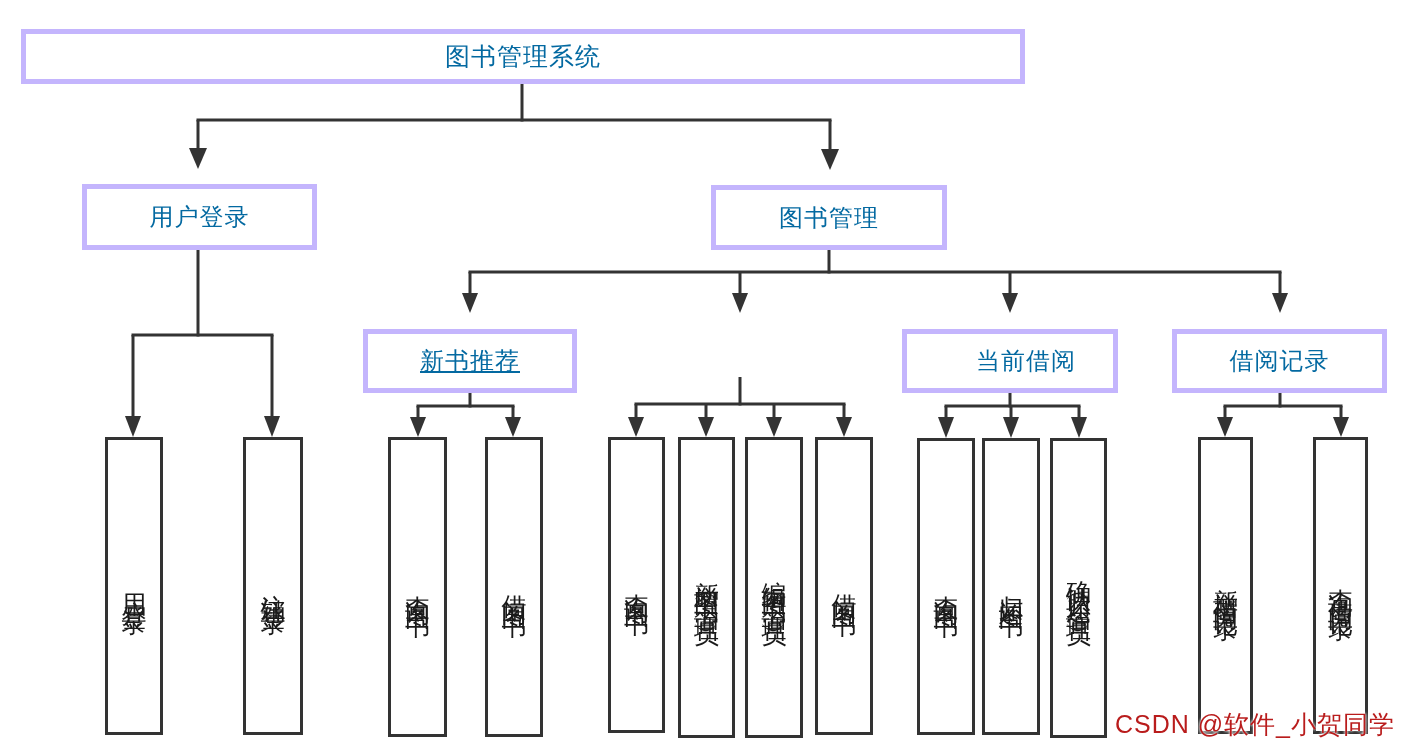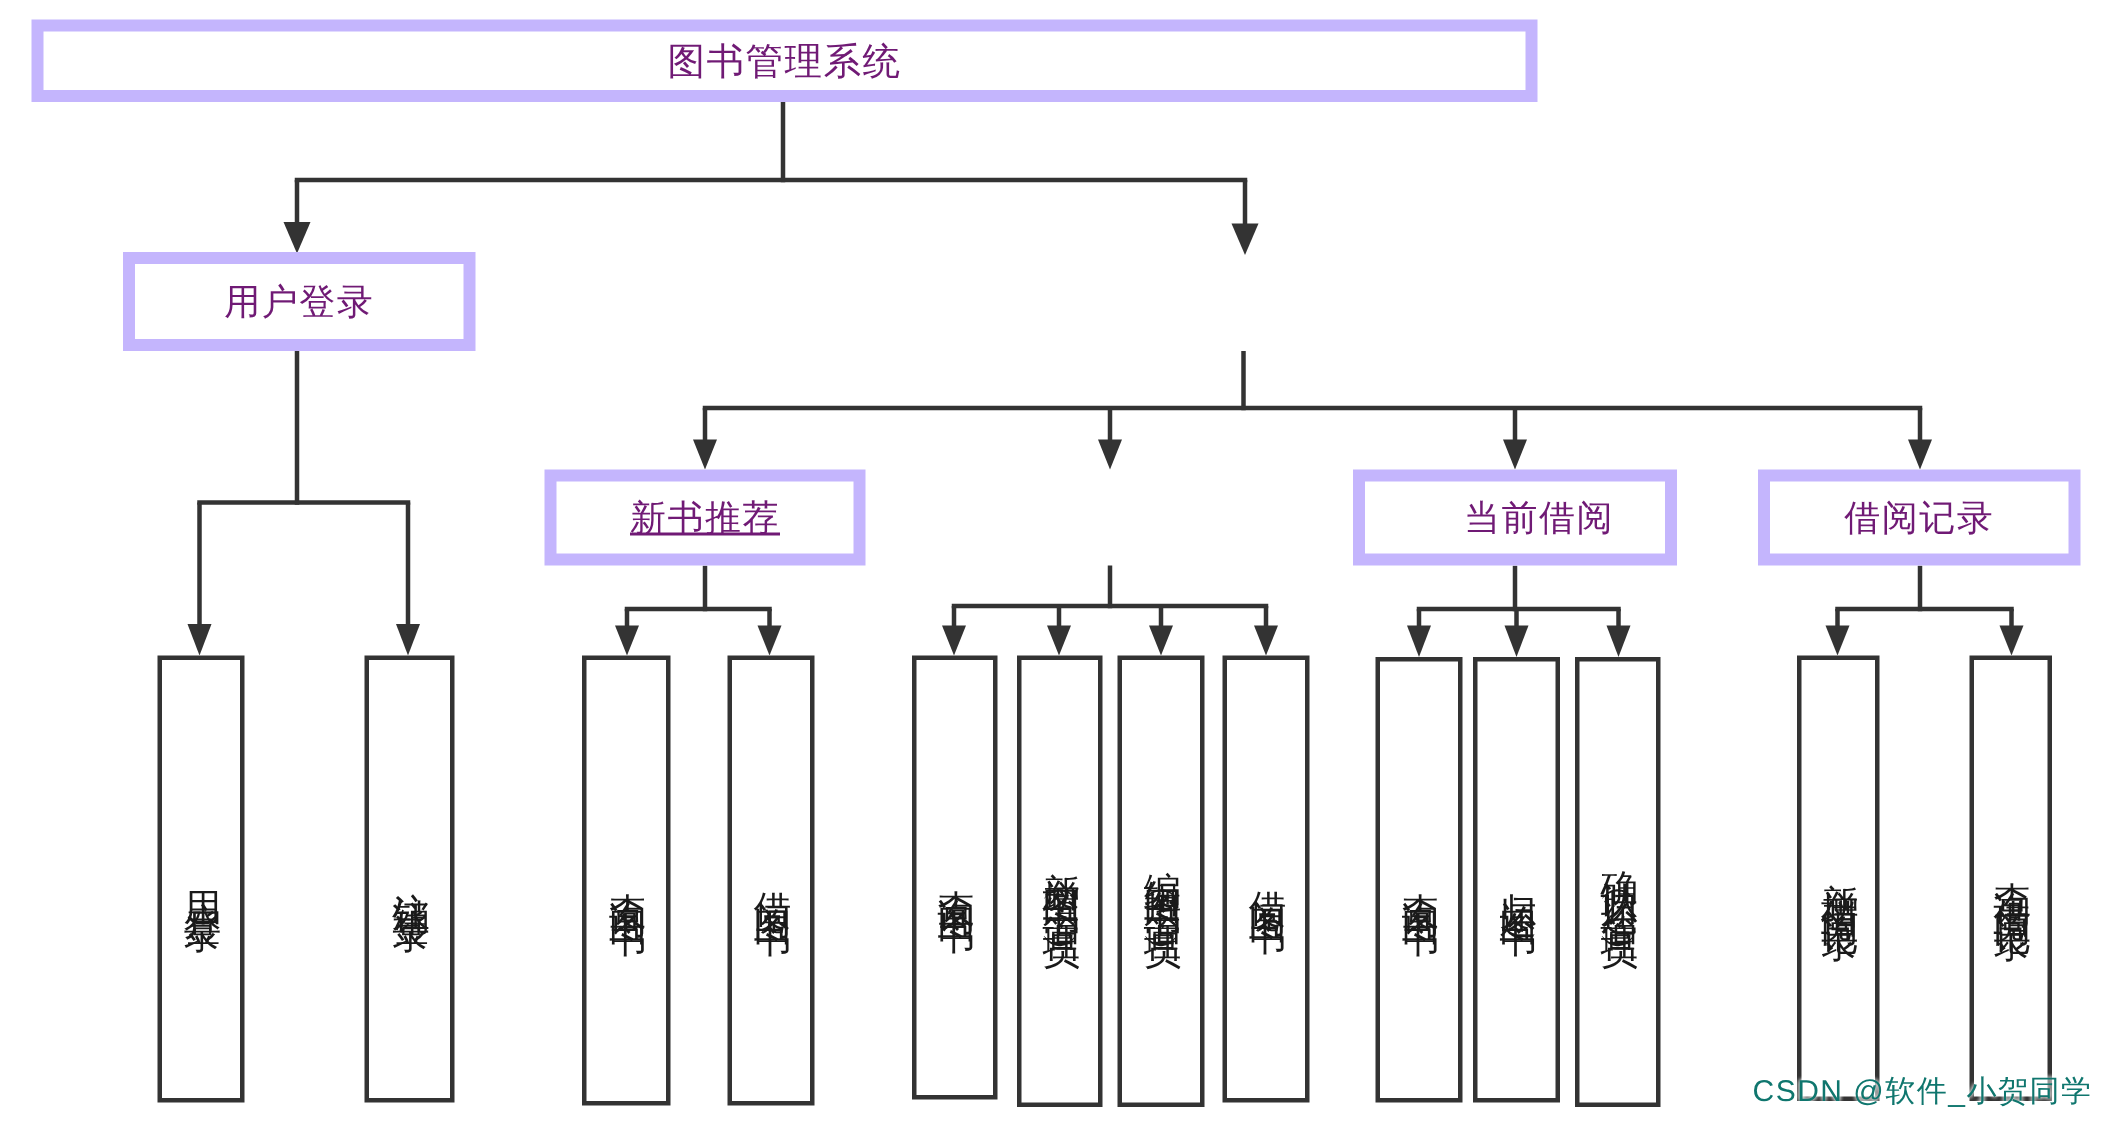--- a/index.html
+++ b/index.html
@@ -3,38 +3,38 @@
 <meta charset="utf-8">
 <style>
   html, body { margin: 0; padding: 0; background: #ffffff; }
   .stage {
     position: relative; width: 1405px; height: 747px;
     background: #ffffff; overflow: hidden;
     font-family: "Liberation Sans", sans-serif;
   }
   .hbox {
     position: absolute; box-sizing: border-box;
-    border: 8px solid #c4b5fd; background: #ffffff;
+    border: 5px solid #c4b5fd; background: #ffffff;
     display: flex; align-items: center; justify-content: center;
-    font-size: 24px; color: #701a75; letter-spacing: 1px; white-space: nowrap;
+    font-size: 24px; color: #0369a1; letter-spacing: 1px; white-space: nowrap; margin-top: 16px;
   }
   .hbox.root { font-size: 25px; }
   .vbox {
     position: absolute; box-sizing: border-box;
     border: 3px solid #333333; background: #ffffff;
     display: flex; align-items: center; justify-content: center;
   }
   .vlabel {
     writing-mode: vertical-rl; text-orientation: upright;
     font-size: 25px; line-height: 1; letter-spacing: 6px; color: #1a1a1a;
   }
   svg.connectors { position: absolute; left: 0; top: 0; }
   .watermark {
     position: absolute; right: 10px; bottom: 6px;
-    font-size: 20px; color: #0f766e; letter-spacing: 1px;
+    font-size: 25px; color: #b91c1c; letter-spacing: 1px;
     text-shadow: 0 0 3px #ffffff, 0 0 3px #ffffff; white-space: nowrap;
   }
 </style>
 </head>
 <body>
 
 <div class="stage">
 
   <svg class="connectors" width="1405" height="747" viewBox="0 0 1405 747">
     <g stroke="#333333" stroke-width="3" fill="none">
@@ -121,20 +121,21 @@
     </g>
     <g fill="#333333" stroke="none">
       <path d="M1217,417 L1233,417 L1225,437 Z"></path>
       <path d="M1333,417 L1349,417 L1341,437 Z"></path>
     </g>
   </svg>
 
   <div class="hbox root" style="left:21px; top:13px; width:1004px; height:55px;">图书管理系统</div>
 
   <div class="hbox" style="left:82px; top:168px; width:235px; height:66px;">用户登录</div>
+  <div class="hbox" style="left:711px; top:169px; width:236px; height:65px;">图书管理</div>
 
   <div class="hbox" style="left:363px; top:313px; width:214px; height:64px;text-decoration:underline;">新书推荐</div>
   <div class="hbox" style="left:902px; top:313px; width:216px; height:64px;padding-left:32px;">当前借阅</div>
   <div class="hbox" style="left:1172px; top:313px; width:215px; height:64px;">借阅记录</div>
 
   <div class="vbox" style="left:105px; top:437px; width:58px; height:298px;">
     <span class="vlabel">用户登录</span>
   </div>
   <div class="vbox" style="left:243px; top:437px; width:60px; height:298px;">
     <span class="vlabel">注销登录</span>

